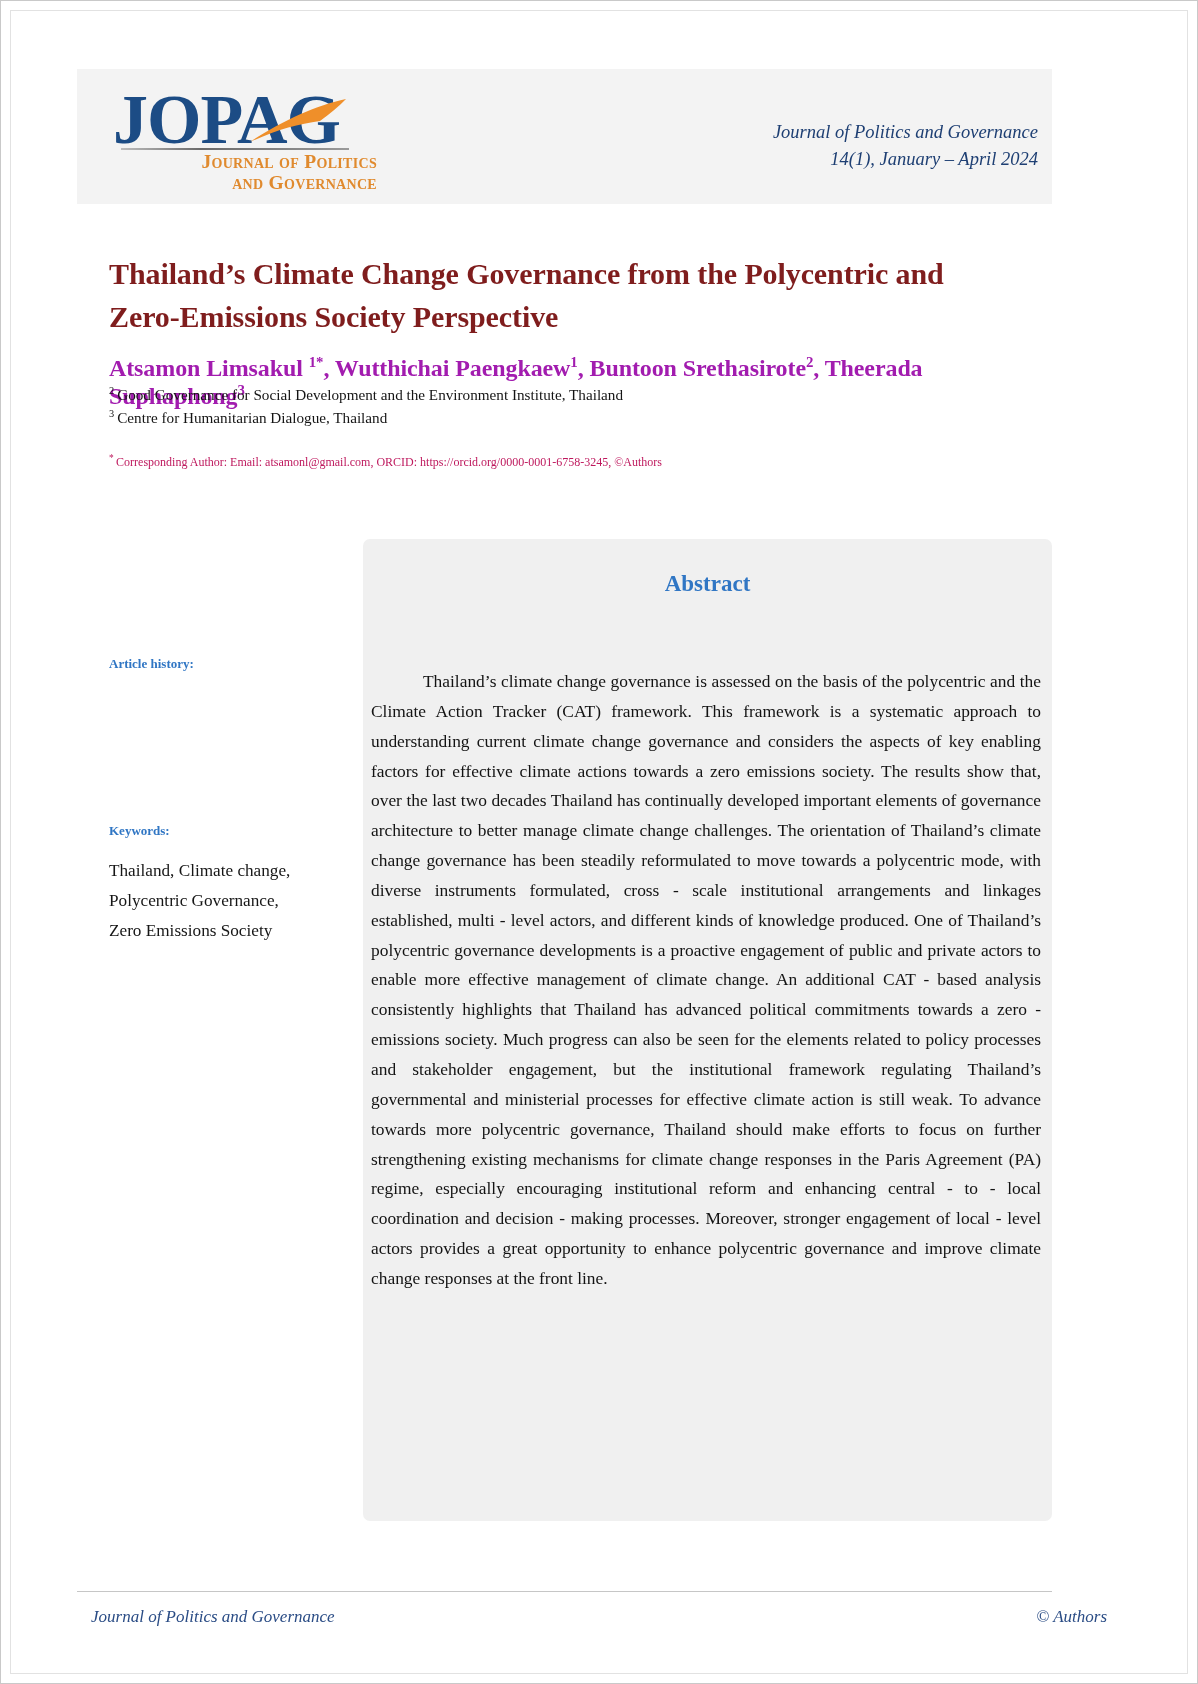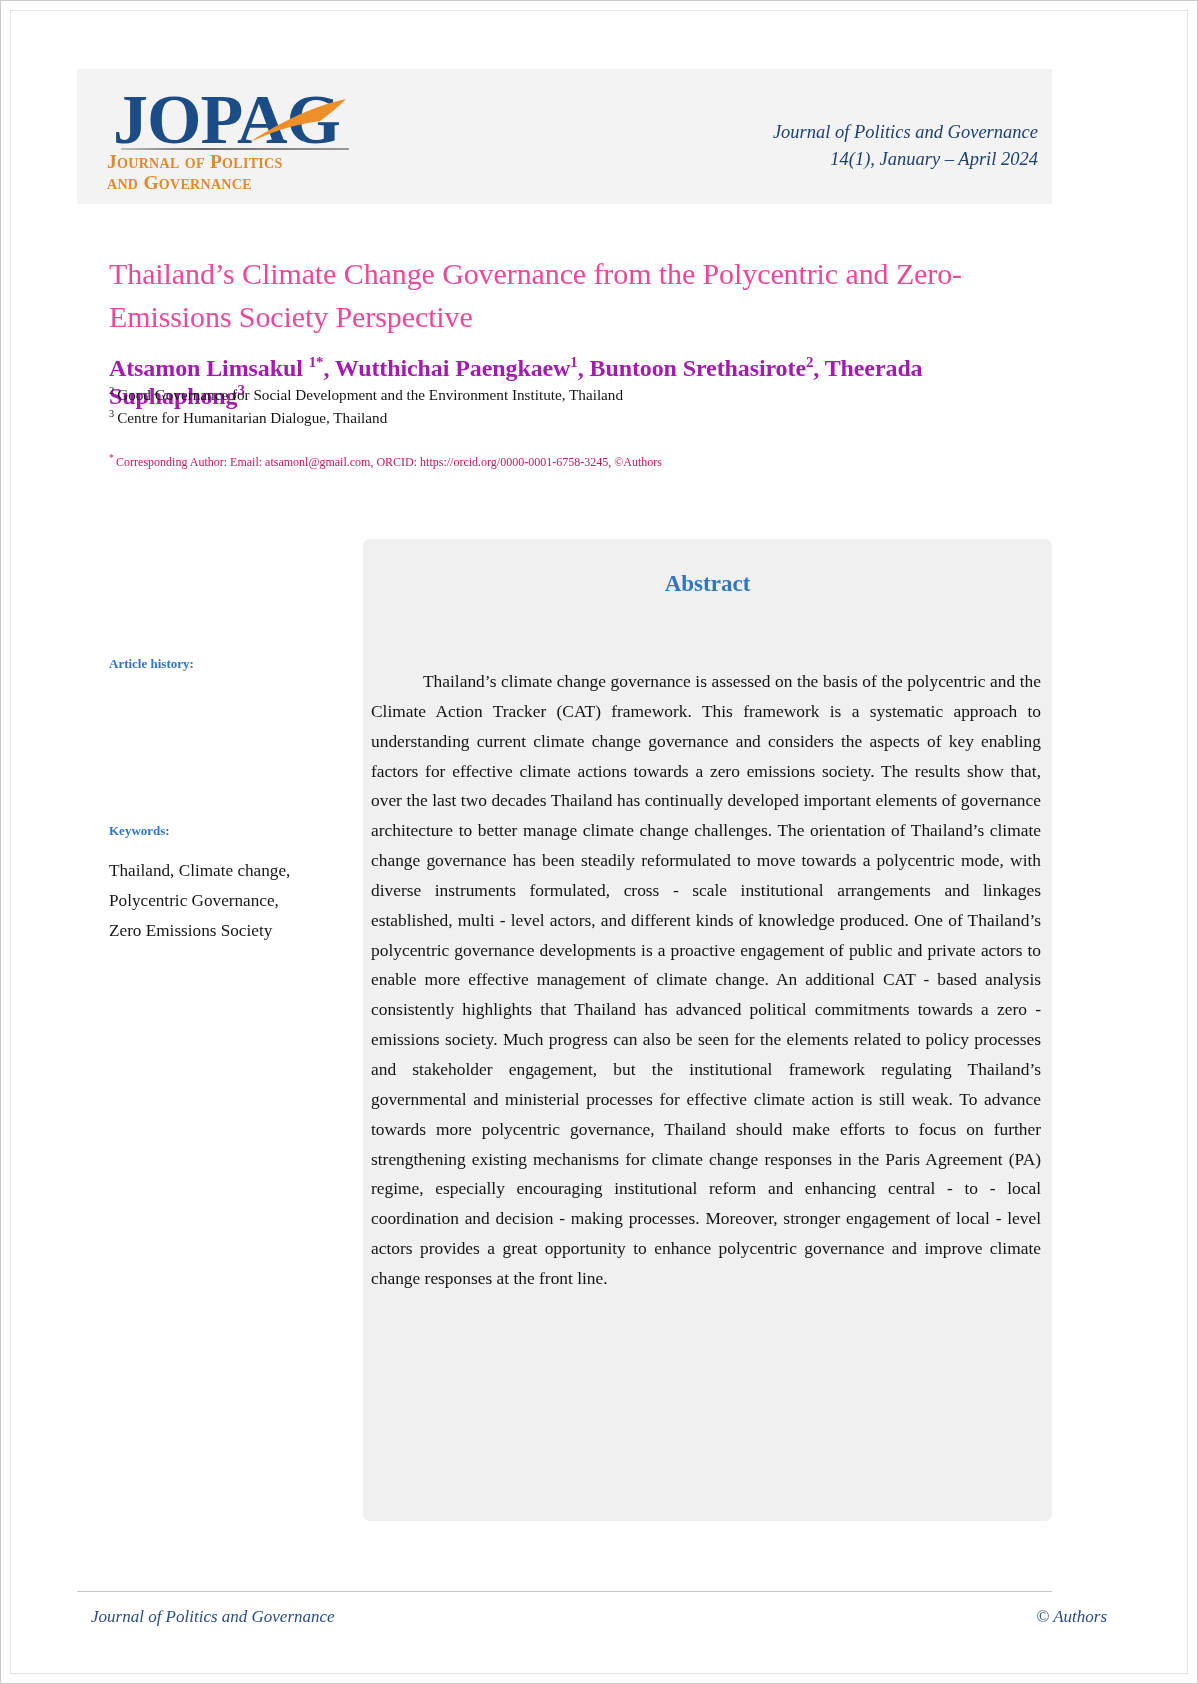--- a/index.html
+++ b/index.html
@@ -67,24 +67,24 @@
   .logo-rule {
     position: absolute;
     left: 14px;
     top: 61px;
     width: 228px;
     height: 2px;
     background: linear-gradient(to right, #bdbdbd, #6a6a6a 35%, #9a9a9a);
   }
   .logo-sub {
     position: absolute;
-    left: 0;
+    left: 12px;
     top: 64px;
     width: 258px;
-    text-align: left;
+    text-align: right;
     color: #e08a2e;
     font-family: "Liberation Serif", serif;
     font-weight: 700;
     font-size: 19.5px;
     letter-spacing: 0.3px;
     line-height: 1.08;
     font-variant: small-caps;
   }
   .header-meta {
     position: absolute;
@@ -96,24 +96,24 @@
     color: #1e3f73;
     line-height: 1.45;
   }
 
   
   .title {
     position: absolute;
     left: 98px;
     top: 222px;
     width: 880px;
-    font-weight: 400;
+    font-weight: 700;
     font-size: 30px;
     line-height: 1.42;
-    color: #ec4899;
+    color: #7f1d1d;
     letter-spacing: -0.1px;
   }
 
   
   .authors {
     position: absolute;
     left: 98px;
     top: 343px;
     width: 900px;
     font-weight: 700;

